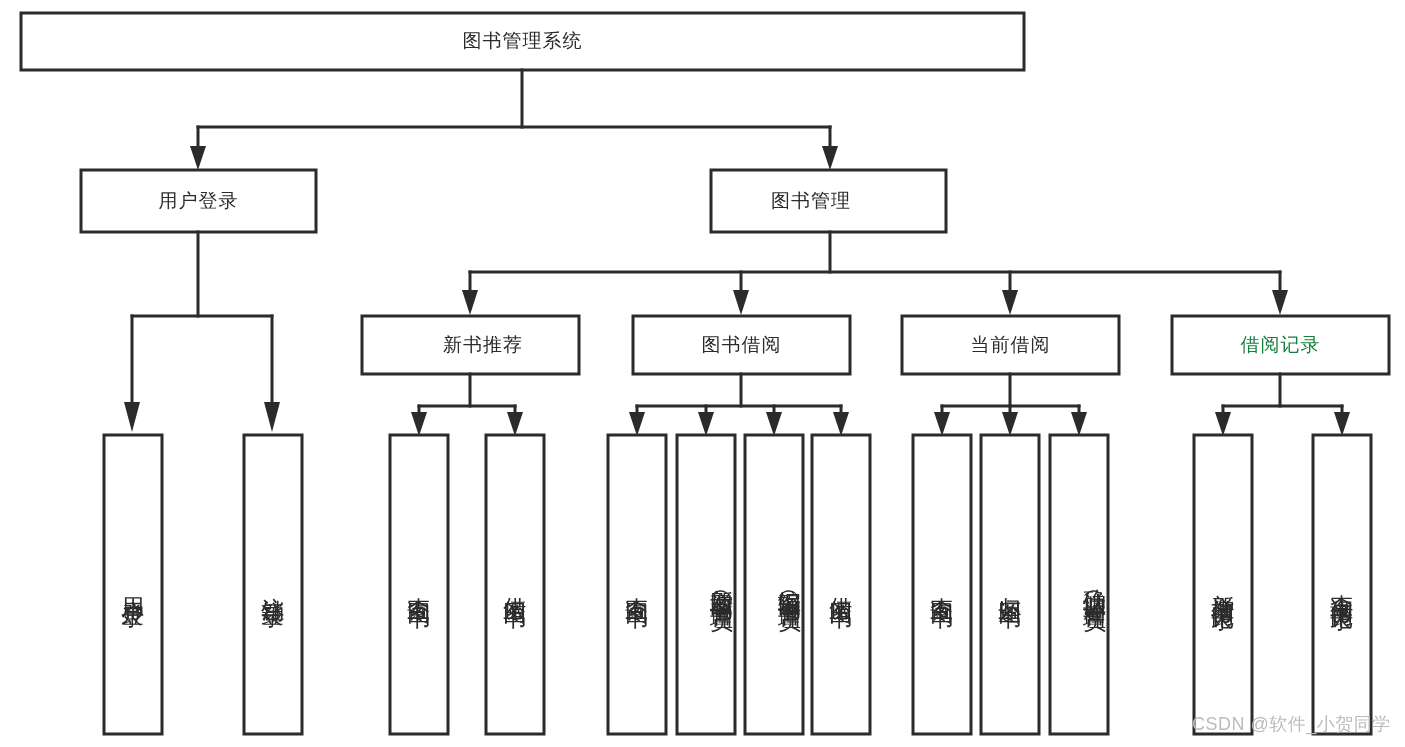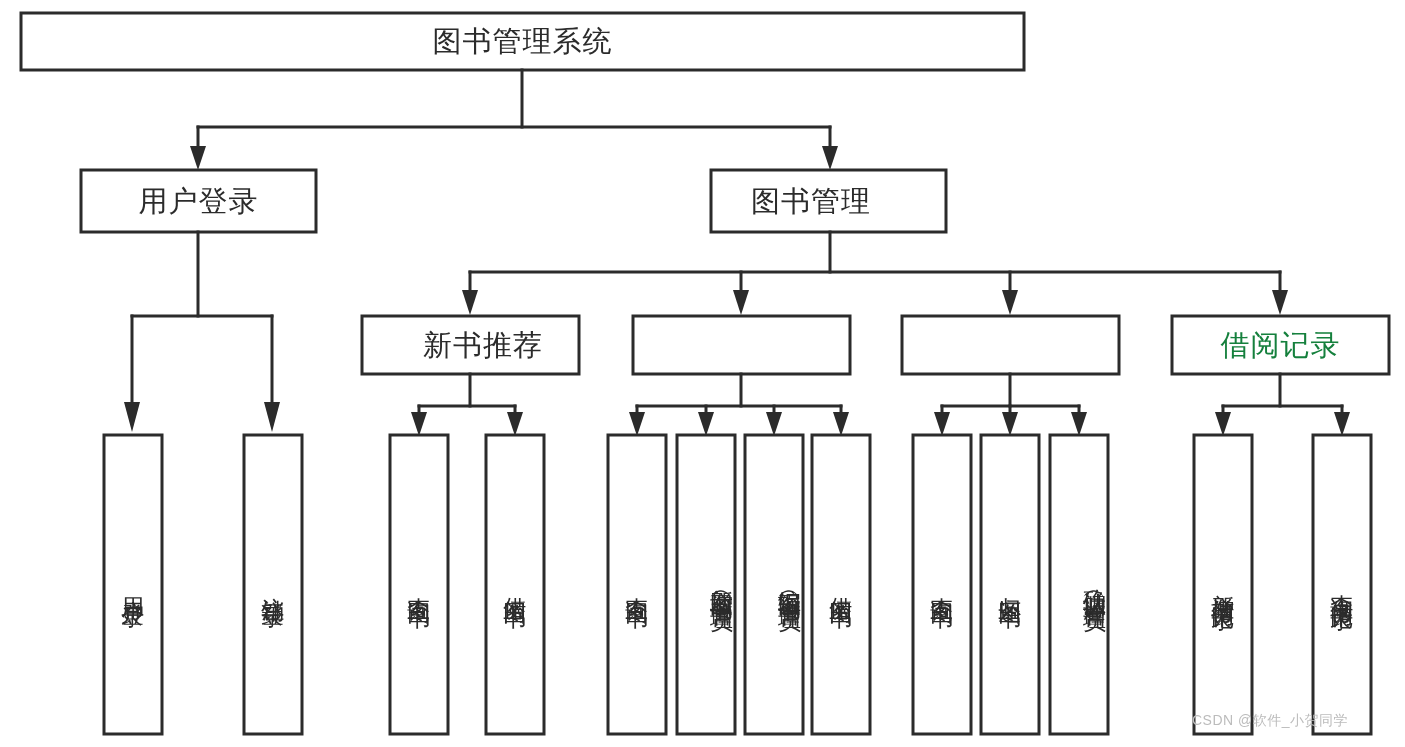--- a/index.html
+++ b/index.html
@@ -47,39 +47,39 @@
     display: flex;
     align-items: center;
     justify-content: center;
     text-align: center;
     color: #2b2b2b;
     font-family: "Liberation Sans", "DejaVu Sans", sans-serif;
     pointer-events: none;
     box-sizing: border-box;
   }
   .node-label.horizontal {
-    font-size: 29px;
+    font-size: 19px;
     letter-spacing: 1px;
     line-height: 1.2;
   }
   .node-label.vertical {
     writing-mode: vertical-rl;
     text-orientation: upright;
     font-size: 23px;
     letter-spacing: 3px;
     line-height: 1.15;
     justify-content: center;
     align-items: center;
     padding: 4px 0;
   }
   .watermark {
     position: absolute;
     left: 1192px;
     top: 712px;
-    font-size: 14px;
+    font-size: 18px;
     color: #bcbcbc;
     font-family: "Liberation Sans", "DejaVu Sans", sans-serif;
     white-space: nowrap;
     letter-spacing: 0.5px;
   }
 </style>
 </head>
 <body>
 
 <div id="diagram-root" style="background: rgb(255, 255, 255);">
@@ -173,20 +173,22 @@
     <rect class="node-rect" x="1194" y="435" width="58" height="299" fill="#ffffff" stroke="#2b2b2b"></rect>
     <rect class="node-rect" x="1313" y="435" width="58" height="299" fill="#ffffff" stroke="#2b2b2b"></rect>
   </svg>
 
   <div class="node-label horizontal" style="left: 21px; top: 13px; width: 1003px; height: 57px; color: rgb(43, 43, 43);">图书管理系统</div>
 
   <div class="node-label horizontal" style="left: 81px; top: 170px; width: 235px; height: 62px; color: rgb(43, 43, 43);">用户登录</div>
   <div class="node-label horizontal" style="left: 711px; top: 170px; width: 200px; height: 62px; color: rgb(43, 43, 43);">图书管理</div>
 
   <div class="node-label horizontal" style="left: 362px; top: 316px; width: 242px; height: 58px; color: rgb(43, 43, 43);">新书推荐</div>
+  <div class="node-label horizontal" style="left: 633px; top: 316px; width: 217px; height: 58px; color: rgb(43, 43, 43);">图书借阅</div>
+  <div class="node-label horizontal" style="left: 902px; top: 316px; width: 217px; height: 58px; color: rgb(43, 43, 43);">当前借阅</div>
   <div class="node-label horizontal" style="left: 1172px; top: 316px; width: 217px; height: 58px; color: #15803d;">借阅记录</div>
 
   <div class="node-label vertical" style="left: 104px; top: 435px; width: 58px; height: 299px; color: rgb(43, 43, 43);">用户登录</div>
   <div class="node-label vertical" style="left: 244px; top: 435px; width: 58px; height: 299px; color: rgb(43, 43, 43);">注销登录</div>
 
   <div class="node-label vertical" style="left: 390px; top: 435px; width: 58px; height: 299px; color: rgb(43, 43, 43);">查询图书</div>
   <div class="node-label vertical" style="left: 486px; top: 435px; width: 58px; height: 299px; color: rgb(43, 43, 43);">借阅图书</div>
 
   <div class="node-label vertical" style="left: 608px; top: 435px; width: 58px; height: 299px; color: rgb(43, 43, 43);">查询图书</div>
   <div class="node-label vertical" style="left: 677px; top: 435px; width: 58px; height: 299px; align-items: flex-start; color: rgb(43, 43, 43);">新增图书（管理员）</div>

